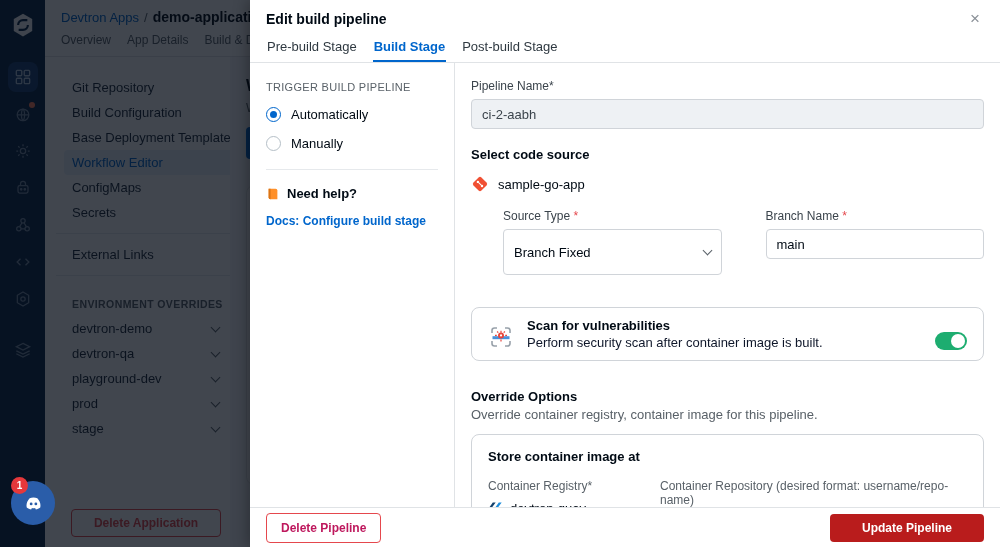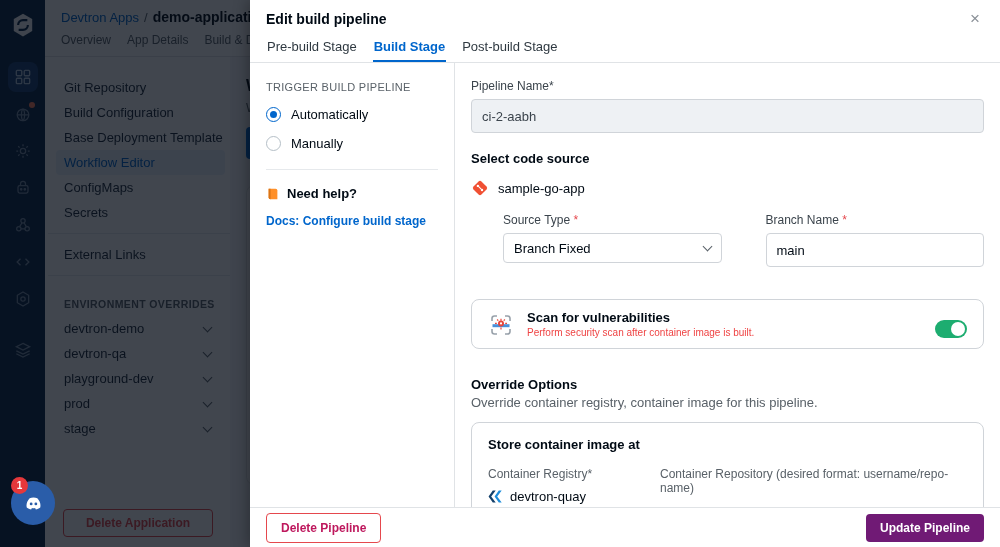--- a/index.html
+++ b/index.html
@@ -17,21 +17,21 @@
   .rail-dot { position:absolute; top:3px; right:3px; width:6px; height:6px; border-radius:50%; background:#ff7e5b; }
   .rail-gap { flex:0 0 14px; }
 
   .app-header { position:absolute; left:45px; top:0; right:0; height:57px; background:#fff; border-bottom:1px solid #e0e3e6; padding:9px 0 0 16px; z-index:1; }
   .crumb { font-size:13px; color:#0066cc; display:flex; align-items:center; gap:5px; white-space:nowrap; }
   .crumb .sep { color:#596168; }
   .crumb .app { font-size:14px; font-weight:700; color:#000a14; }
   .chev { width:7px; height:7px; border-right:1.5px solid #596168; border-bottom:1.5px solid #596168; transform:rotate(45deg); margin-top:-3px; }
   .hdr-tabs { display:flex; gap:16px; margin-top:8px; font-size:12px; color:#596168; white-space:nowrap; }
 
-  .sidebar { position:absolute; left:48px; top:57px; width:185px; bottom:0; background:#ffffff; z-index:1; padding-top:18px; }
+  .sidebar { position:absolute; left:56px; top:57px; width:185px; bottom:0; background:#ffffff; z-index:1; padding-top:18px; }
   .side-item { height:25px; line-height:25px; padding-left:16px; font-size:13px; color:#1c2938; white-space:nowrap; }
   .side-item.active { background:#e8f1fb; color:#0066cc; border-radius:4px; margin:0 8px; padding-left:8px; }
   .side-div { border-top:1px solid #e6e9ec; margin:8px 0; }
   .env-hdr { padding:14px 0 6px 16px; font-size:10.5px; letter-spacing:.4px; color:#596168; font-weight:700; white-space:nowrap; }
   .env-item { height:25px; padding:0 22px 0 16px; font-size:13px; color:#1c2938; display:flex; align-items:center; justify-content:space-between; white-space:nowrap; }
   .delete-app { position:absolute; left:15px; right:20px; bottom:10px; height:28px; border:1px solid #e5484d; border-radius:4px;
                 color:#e5484d; font-size:12px; font-weight:700; background:transparent; display:flex; align-items:center; justify-content:center; }
 
   .main-peek { position:absolute; left:230px; top:57px; right:0; bottom:0; background:#f5f7fa; z-index:1; padding:20px 0 0 16px; }
   .peek-title { font-size:16px; font-weight:700; color:#000a14; }
@@ -63,52 +63,52 @@
   .radio { width:15px; height:15px; border-radius:50%; border:1px solid #b5bfc7; position:relative; background:#fff; flex-shrink:0; }
   .radio.on { border-color:#0066cc; }
   .radio.on::after { content:""; position:absolute; left:3px; top:3px; width:7px; height:7px; border-radius:50%; background:#0066cc; }
   .lp-div { border-top:1px solid #e6e9ec; margin:18px 0 16px; }
   .need-help { display:flex; align-items:center; gap:7px; font-size:13px; font-weight:700; color:#000a14; }
   .docs-link { margin-top:13px; font-size:12px; font-weight:700; color:#0066cc; cursor:pointer; }
 
   .right-panel { flex:1; padding:16px 16px 0; overflow:hidden; }
   .f-label { font-size:12px; color:#3b444c; }
   .t-input { margin-top:6px; width:100%; height:30px; border:1px solid #d0d4d9; border-radius:4px; background:#fff;
-             font-family:"Liberation Sans",sans-serif; font-size:13px; color:#000a14; padding:16px 10px; }
+             font-family:"Liberation Sans",sans-serif; font-size:13px; color:#000a14; padding:8px 10px; }
   .t-input:disabled { background:#eef1f4; color:#3b444c; }
   .sec-head { margin-top:18px; font-size:13px; font-weight:700; color:#000a14; }
   .git-row { margin-top:13px; display:flex; align-items:center; gap:9px; font-size:13px; color:#000a14; }
   .two-col { display:flex; gap:12px; margin-top:16px; }
   .two-col > div { flex:1;margin-left:32px; }
-  .select { margin-top:6px; height:30px; border:1px solid #d0d4d9; border-radius:4px; background:#fff; padding:0 10px;
+  .select { margin-top:6px; height:46px; border:1px solid #d0d4d9; border-radius:4px; background:#fff; padding:0 10px;
             display:flex; align-items:center; justify-content:space-between; font-size:13px; color:#000a14; cursor:pointer; }
   .req { color:#e5484d; }
   .card { border:1px solid #d0d4d9; border-radius:8px; background:#fff; }
   .scan-card { margin-top:32px; padding:10px 16px; display:flex; align-items:flex-end; }
   .scan-txt { margin-left:13px; }
   .scan-title { font-size:13px; font-weight:700; color:#000a14; }
-  .scan-desc { font-size:10px; color:#ef4444; margin-top:2px; }
+  .scan-desc { font-size:13px; color:#0f172a; margin-top:2px; }
   .toggle { margin-left:auto; width:32px; height:18px; border-radius:9px; background:#1dad70; position:relative; cursor:pointer; flex-shrink:0; }
   .toggle::after { content:""; position:absolute; top:2px; right:2px; width:14px; height:14px; border-radius:50%; background:#fff; }
   .override-row { margin-top:28px; display:flex; align-items:center; }
   .ov-title { font-size:13px; font-weight:700; color:#000a14; }
   .ov-desc { font-size:13px; color:#596168; margin-top:3px; }
   .btn-outline-blue { margin-left:auto; padding:6px 14px; border:1px solid #0066cc; border-radius:4px; background:#fff;
                       color:#0066cc; font-size:12px; font-weight:700; cursor:pointer; white-space:nowrap; font-family:inherit; }
   .store-card { margin-top:12px; padding:14px 16px; }
   .store-head { font-size:13px; font-weight:700; color:#000a14; }
   .store-grid { display:flex; margin-top:15px; }
   .store-col1 { width:172px; flex-shrink:0; }
   .store-lbl { font-size:12px; color:#596168; }
   .store-val { margin-top:8px; font-size:13px; color:#000a14; display:flex; align-items:center; gap:7px; }
 
   .modal-footer { height:40px; border-top:1px solid #e0e3e6; display:flex; align-items:center; padding:0 16px; background:#fff; }
   .btn-outline-red { padding:7px 14px; border:1px solid #e5484d; border-radius:4px; background:#fff; color:#be185d;
                      font-size:12px; font-weight:700; cursor:pointer; font-family:inherit; }
-  .btn-primary { margin-left:auto; padding:7px 14px; border:none; border-radius:4px; background:#701a75; color:#fff;
+  .btn-primary { margin-left:auto; padding:7px 32px; border:none; border-radius:4px; background:#b91c1c; color:#fff;
                  font-size:12px; font-weight:700; cursor:pointer; font-family:inherit; }
 </style>
 </head>
 <body>
 
 <div class="screen">
 
   <div class="rail">
     <div class="logo">
       <svg width="26" height="26" viewBox="0 0 24 24">

